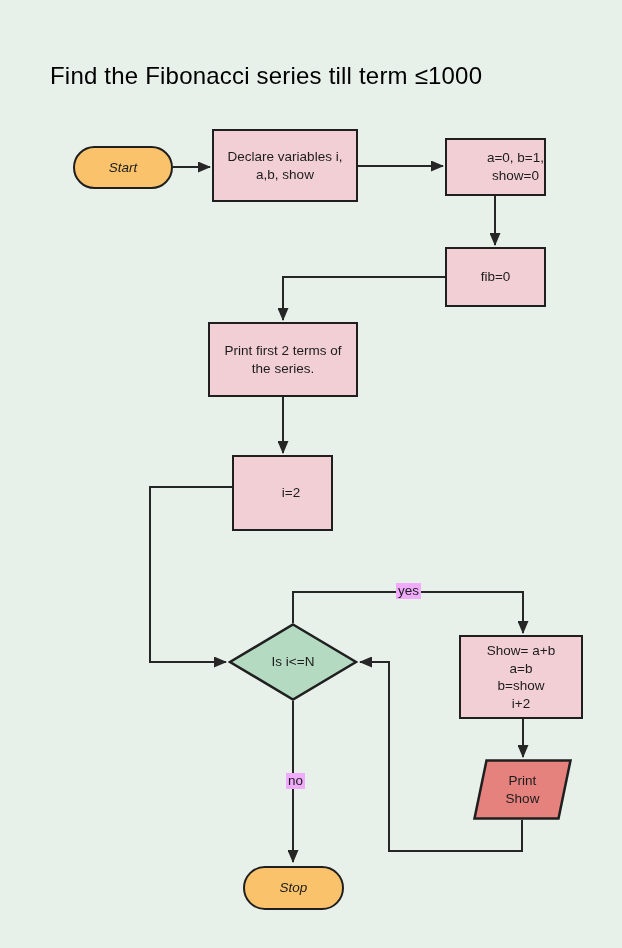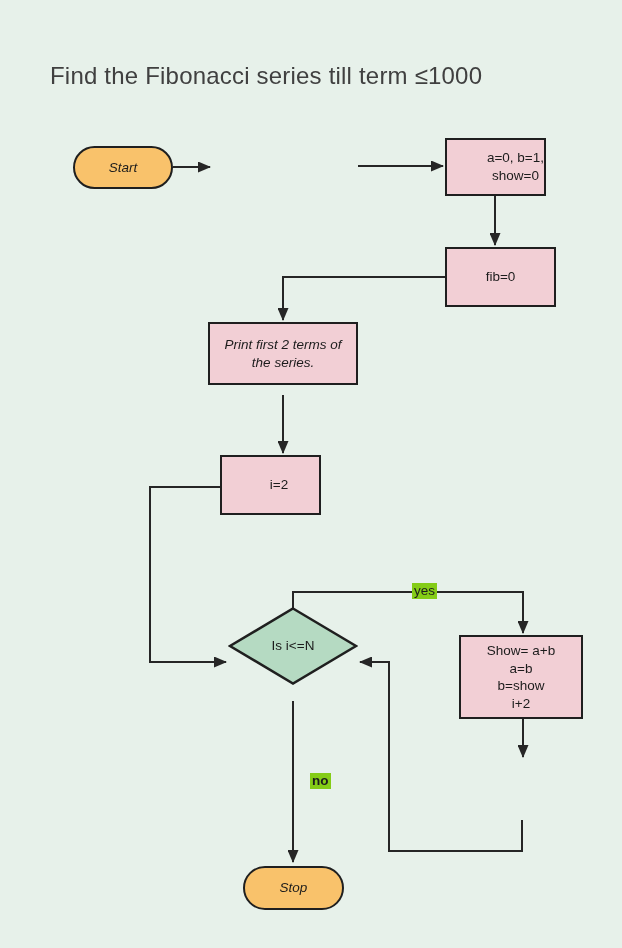--- a/index.html
+++ b/index.html
@@ -19,21 +19,21 @@
     position:relative;
     width:622px;
     height:948px;
     background:var(--bg);
     overflow:hidden;
   }
   .page-title{
     position:absolute;
     left:50px; top:62px;
     font-size:24px;
-    color:#404040;
+    color:#000000;
     letter-spacing:0.2px;
     white-space:nowrap;
   }
   .edges{
     position:absolute; left:0; top:0;
     width:622px; height:948px;
     z-index:1;
   }
   .edges polyline{
     fill:none;
@@ -68,26 +68,25 @@
     width:100%; height:100%;
   }
   .shape-node .shape-label{
     position:relative;
     z-index:1;
     white-space:pre-line;
   }
   .edge-label{
     position:absolute;
     z-index:3;
-    background:#84cc16;
+    background:#f0abfc;
     color:var(--text);
     font-size:13.5px;
     line-height:16px;
     padding:0 2px;
-    margin-left:16px;
   }
 </style>
 </head>
 <body>
 
 <div class="canvas">
 
   <div class="page-title">Find the Fibonacci series till term ≤1000</div>
 
   <svg class="edges" viewBox="0 0 622 948" xmlns="http://www.w3.org/2000/svg">
@@ -105,55 +104,66 @@
     <polyline points="293,623 293,592 523,592 523,633" marker-end="url(#arrow)"></polyline>
     <polyline points="523,719 523,757" marker-end="url(#arrow)"></polyline>
     <polyline points="522,820 522,851 389,851 389,662 360,662" marker-end="url(#arrow)"></polyline>
     <polyline points="293,701 293,862" marker-end="url(#arrow)"></polyline>
   </svg>
 
   <div class="node stadium" style="left:73px; top:146px; width:100px; height:43px;">
     <span>Start</span>
   </div>
 
+  <div class="node rect" style="left:212px; top:129px; width:146px; height:73px;">
+    <span>Declare variables i,
+a,b, show</span>
+  </div>
 
   <div class="node rect" style="left:445px; top:138px; width:101px; height:58px;justify-content:flex-end;">
     <span>a=0, b=1,
 show=0</span>
   </div>
 
-  <div class="node rect" style="left:445px; top:247px; width:111px; height:60px;">
+  <div class="node rect" style="left:445px; top:247px; width:101px; height:60px;">
     <span>fib=0</span>
   </div>
 
-  <div class="node rect" style="left:208px; top:322px; width:150px; height:63px;font-style:italic;">
+  <div class="node rect" style="left:208px; top:322px; width:150px; height:75px;">
     <span>Print first 2 terms of
 the series.</span>
   </div>
 
-  <div class="node rect" style="left:220px; top:455px; width:101px; height:60px;padding-left:17px;">
+  <div class="node rect" style="left:232px; top:455px; width:101px; height:76px;padding-left:17px;">
     <span>i=2</span>
   </div>
 
-  <div class="node shape-node" style="left:228px; top:607px; width:130px; height:78px;">
+  <div class="node shape-node" style="left:228px; top:623px; width:130px; height:78px;">
     <svg viewBox="0 0 130 78" xmlns="http://www.w3.org/2000/svg">
       <polygon points="65,1.5 128,39 65,76.5 2,39" fill="#b5dac2" stroke="#1f1f1f" stroke-width="2.5"></polygon>
     </svg>
     <span class="shape-label">Is i&lt;=N</span>
   </div>
 
   <div class="node rect" style="left:459px; top:635px; width:124px; height:84px; line-height:17.5px;">
     <span>Show= a+b
 a=b
 b=show
 i+2</span>
   </div>
 
+  <div class="node shape-node" style="left:473px; top:759px; width:99px; height:61px;">
+    <svg viewBox="0 0 99 61" xmlns="http://www.w3.org/2000/svg">
+      <polygon points="13.5,1.5 97.5,1.5 85.5,59.5 1.5,59.5" fill="#e5827e" stroke="#1f1f1f" stroke-width="2.5"></polygon>
+    </svg>
+    <span class="shape-label">Print
+Show</span>
+  </div>
 
   <div class="node stadium" style="left:243px; top:866px; width:101px; height:44px;align-items:center;">
     <span>Stop</span>
   </div>
 
   <div class="edge-label" style="left:396px; top:583px;">yes</div>
 
-  <div class="edge-label" style="left:294px; top:773px;font-weight:bold;">no</div>
+  <div class="edge-label" style="left:286px; top:773px;">no</div>
 
 </div>
 
 </body></html>

